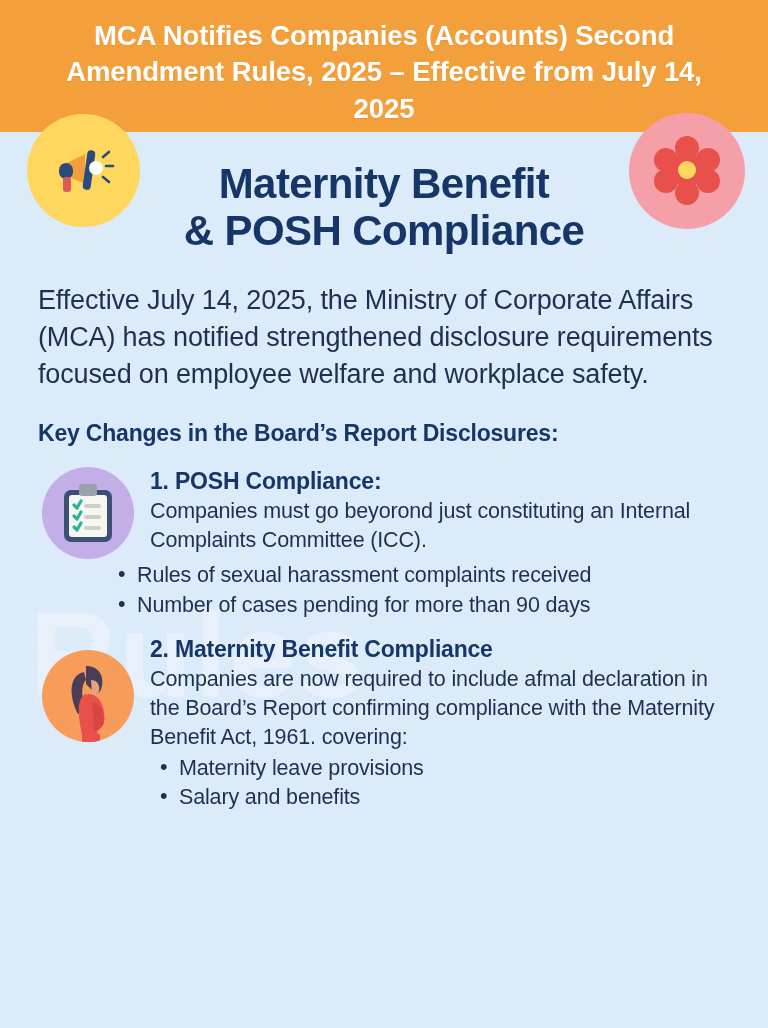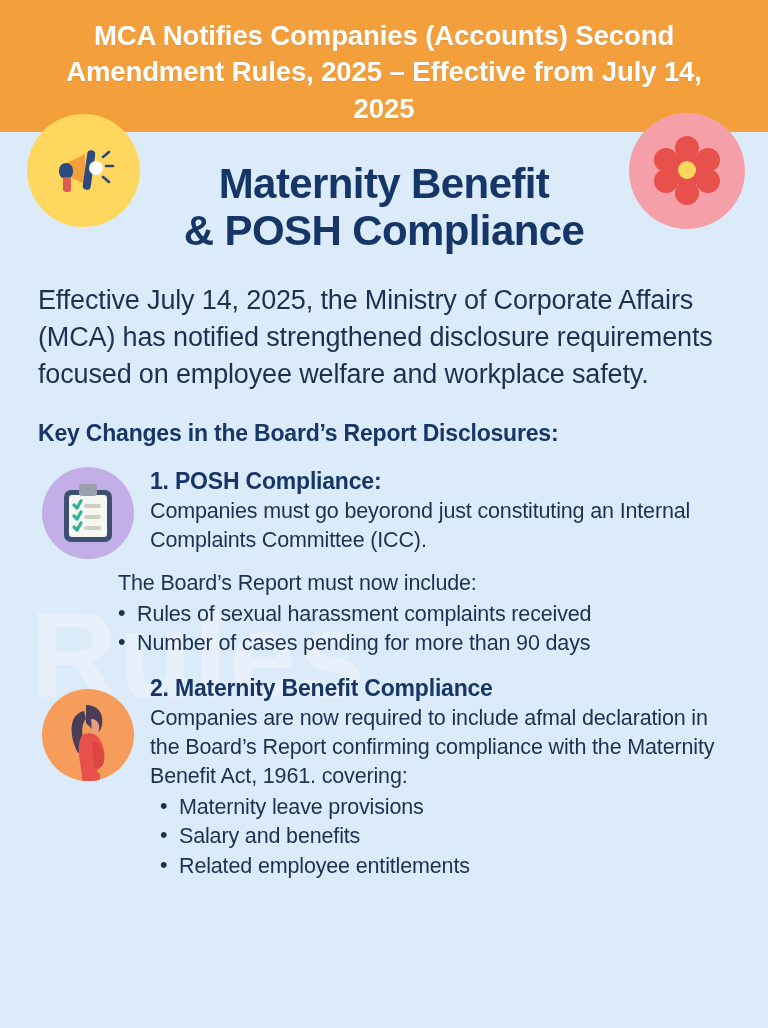--- a/index.html
+++ b/index.html
@@ -257,21 +257,20 @@
           </g>
         </svg>
       </div>
     </div>
     <div class="section-body">
       <p class="section-title">1. POSH Compliance:</p>
       <p class="section-text">Companies must go beyorond just constituting an Internal Complaints Committee (ICC).</p>
     </div>
   </div>
 
-  <p class="sublead">The Board’s Report must now include:</p>
   <ul class="bullets">
     <li>Rules of sexual harassment complaints received</li>
     <li>Number of cases pending for more than 90 days</li>
   </ul>
 
   <div class="section">
     <div class="section-icon">
       <div class="icon-circle icon-circle-orange">
         <svg width="92" height="92" viewBox="0 0 92 92">
           <path d="M44 16 C57 16 62 26 60 36 C58 46 52 44 50 40 L44 34 Z" fill="#4a3d55"></path>
@@ -286,16 +285,15 @@
     </div>
     <div class="section-body">
       <p class="section-title">2. Maternity Benefit Compliance</p>
       <p class="section-text">Companies are now required to include afmal declaration in the Board’s Report confirming compliance with the Maternity Benefit Act, 1961. covering:</p>
     </div>
   </div>
 
   <ul class="bullets indented">
     <li>Maternity leave provisions</li>
     <li>Salary and benefits</li>
-    <li>Related employee entitlements</li>
   </ul>
 
 </div>
 
 </body></html>

